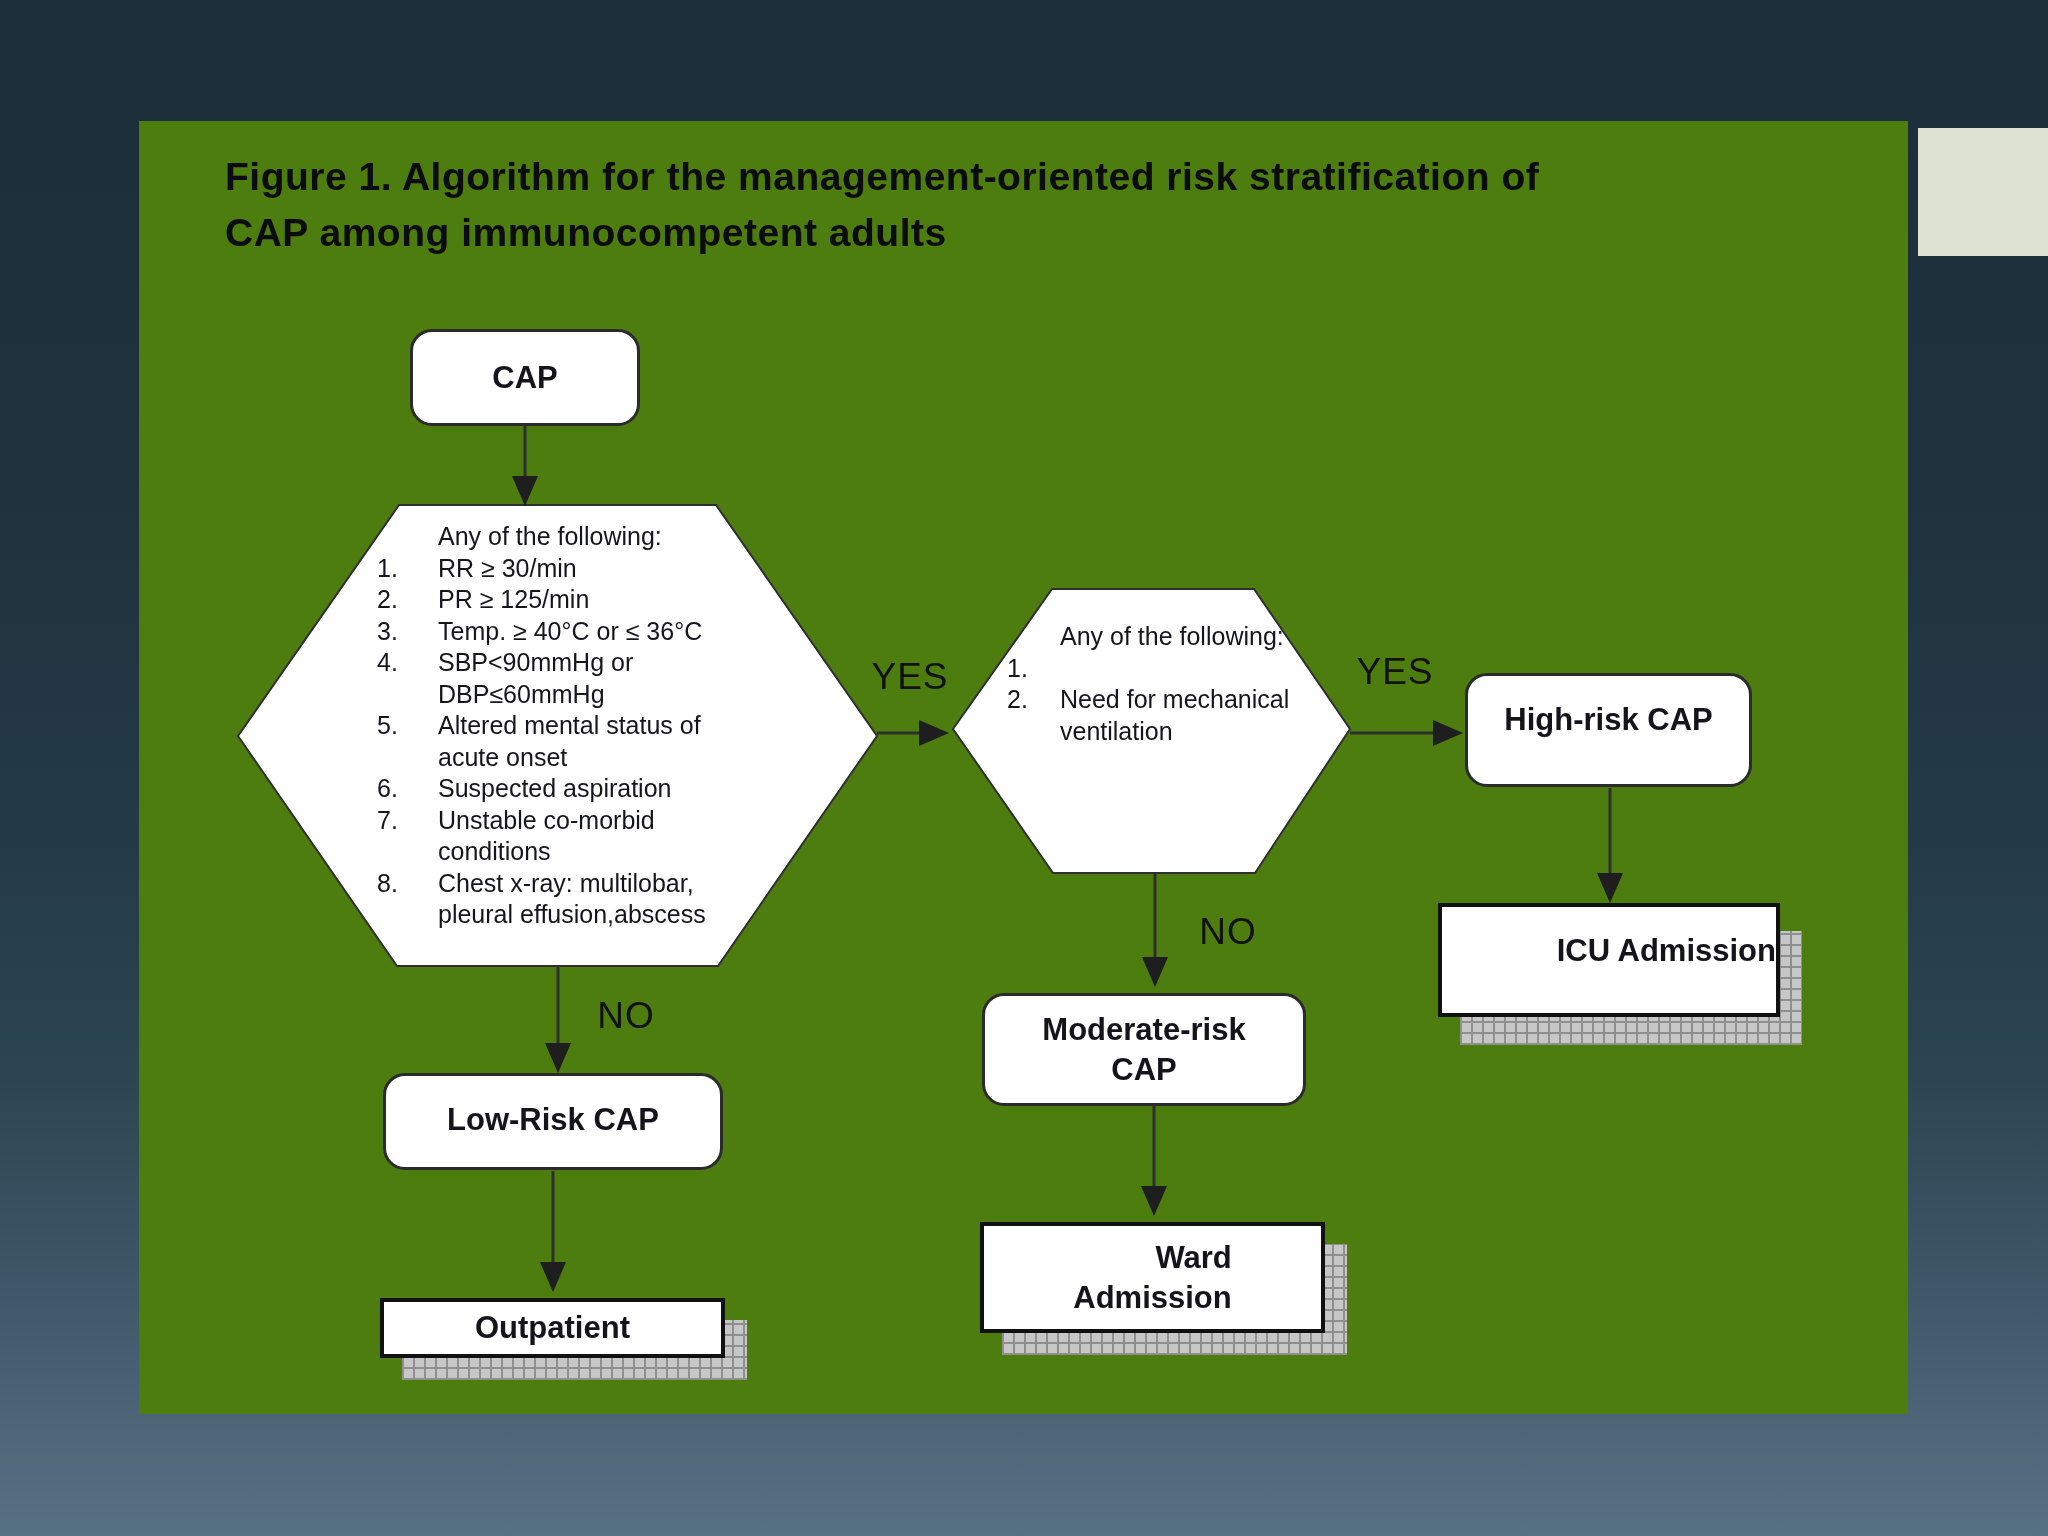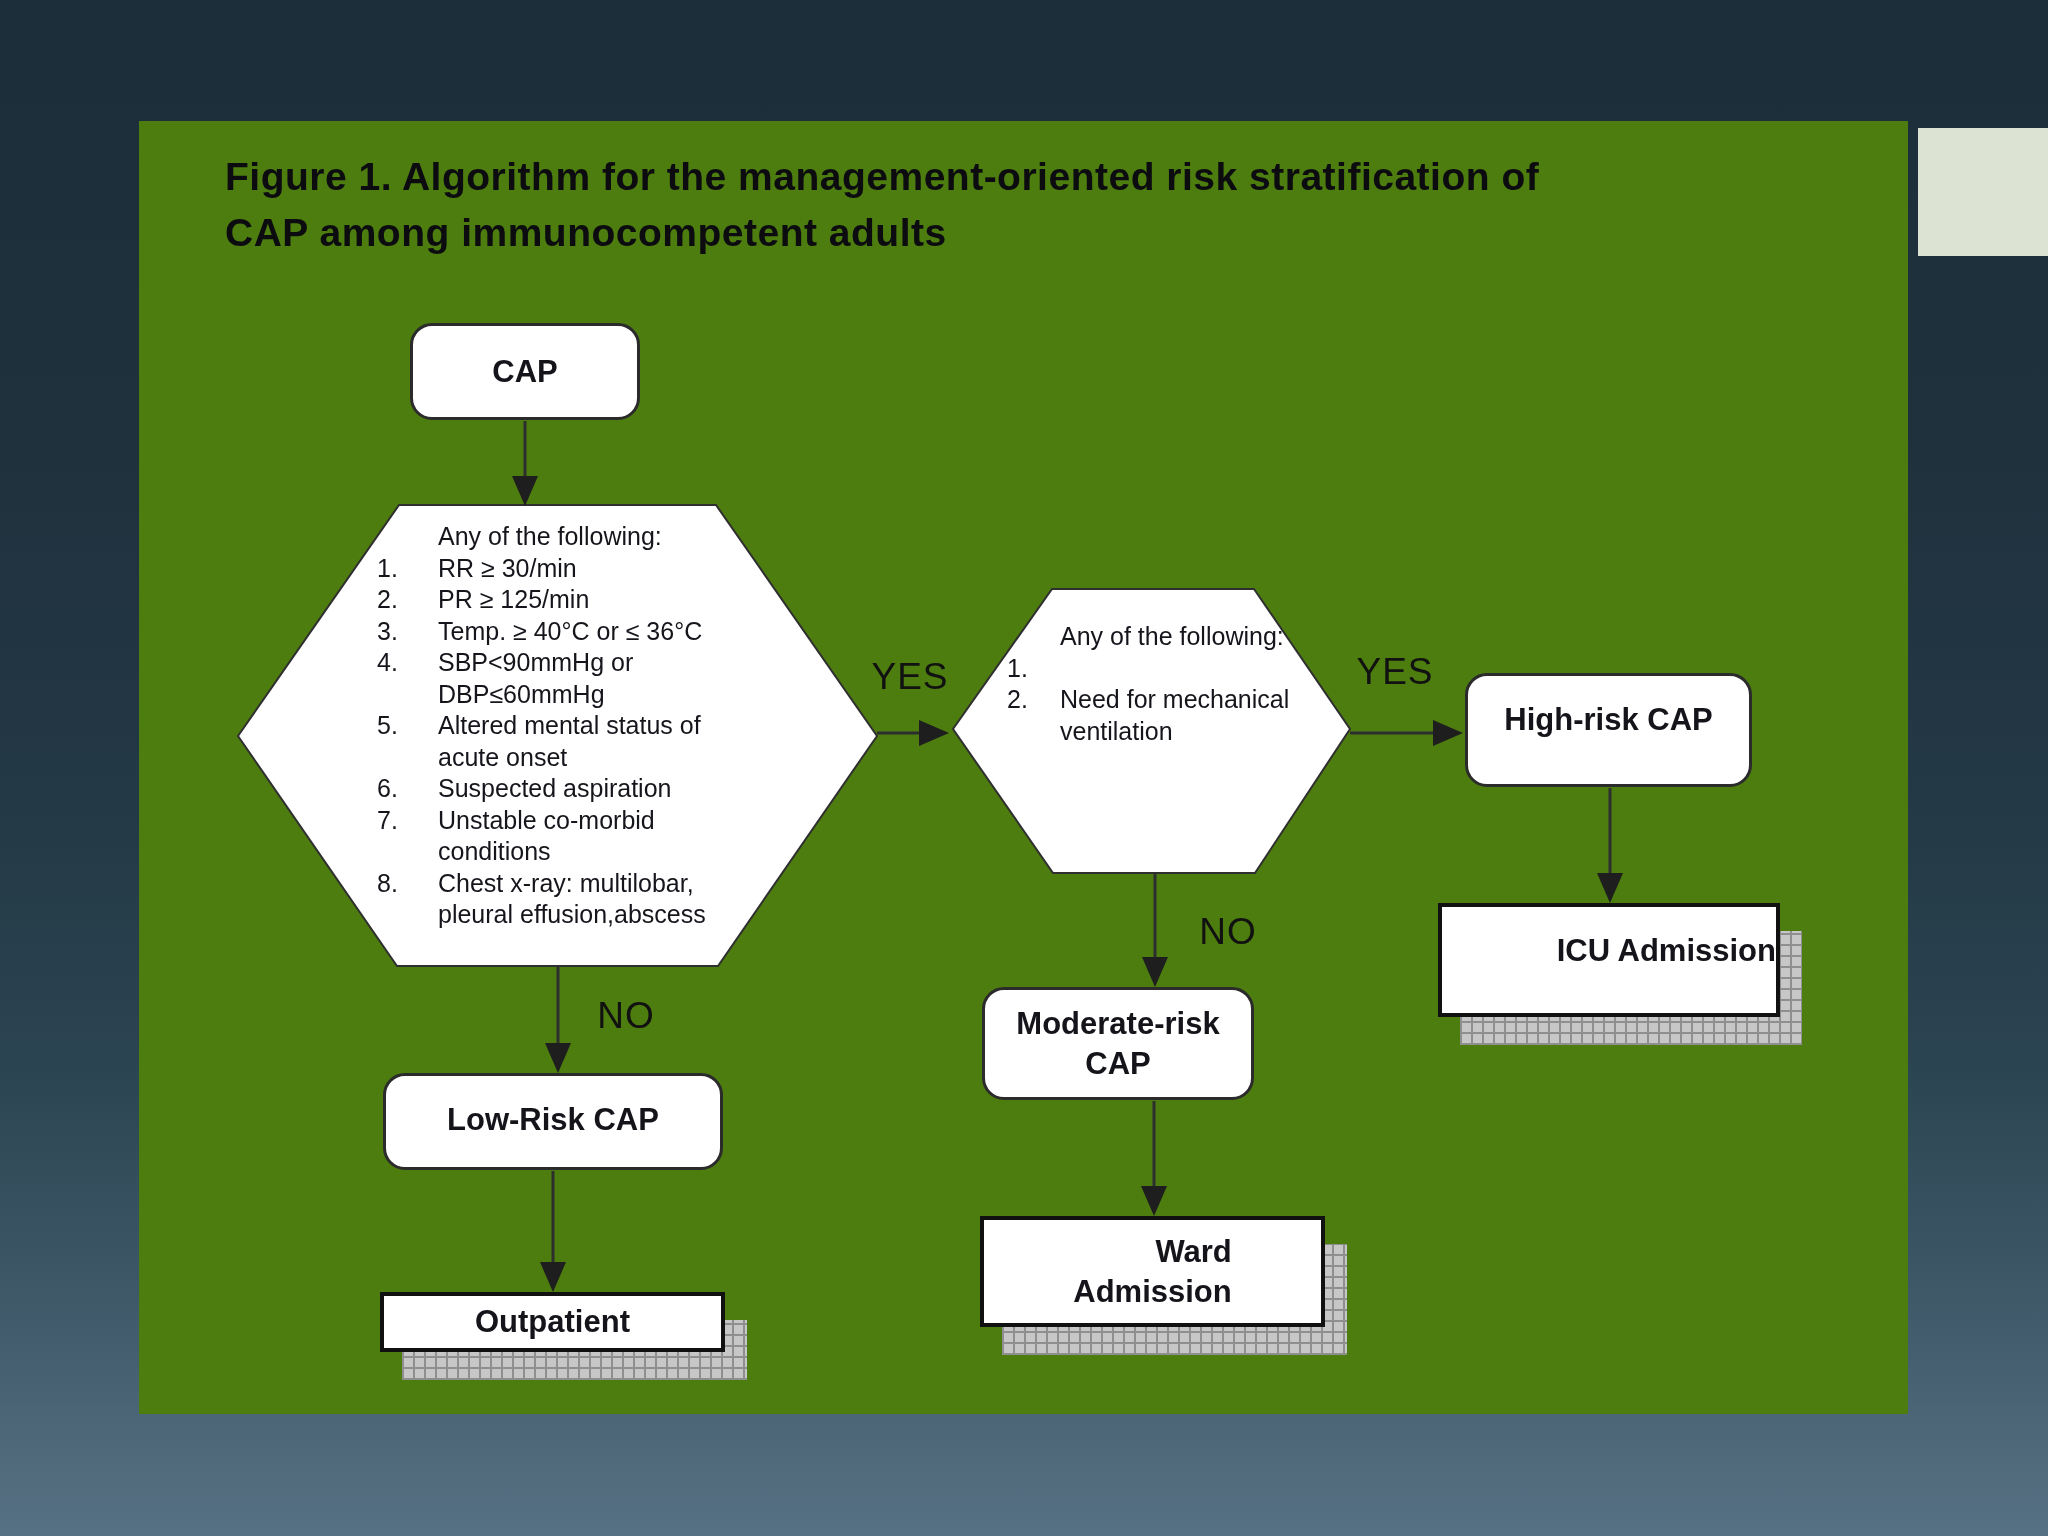--- a/index.html
+++ b/index.html
@@ -39,25 +39,25 @@
   svg.flow{position:absolute;left:0;top:0;width:1769px;height:1293px;}
 
   .node{
     position:absolute;background:#fff;color:#14141a;
     font-weight:bold;font-size:31px;line-height:40px;text-align:center;
   }
   .rounded{border:3px solid #2b2b2b;border-radius:22px;}
   .terminal{border:4px solid #111;text-align:right;}
   .pretext{white-space:pre-line;}
   .pad-top{padding-top:24px;}
-  .v-center{display:flex;align-items:center;justify-content:center;}
+  .v-center{display:flex;align-items:center;justify-content:center;margin-top:6px;}
 
   .node-cap{left:271px;top:202px;width:230px;height:97px;}
   .node-low{left:244px;top:952px;width:340px;height:97px;}
-  .node-mod{left:843px;top:866px;width:272px;height:113px;}
+  .node-mod{left:843px;top:866px;width:324px;height:113px;}
   .node-high{left:1326px;top:552px;width:287px;height:114px;}
   .node-out{left:241px;top:1171px;width:345px;height:60px;}
   .node-ward{left:841px;top:1095px;width:345px;height:111px;}
   .node-icu{left:1299px;top:782px;width:342px;height:114px;}
 
   .shadow{
     position:absolute;
     background-color:#c7c7c7;
     background-image:
       repeating-linear-gradient(0deg,#8f8f8f 0 2px,transparent 2px 11px),

